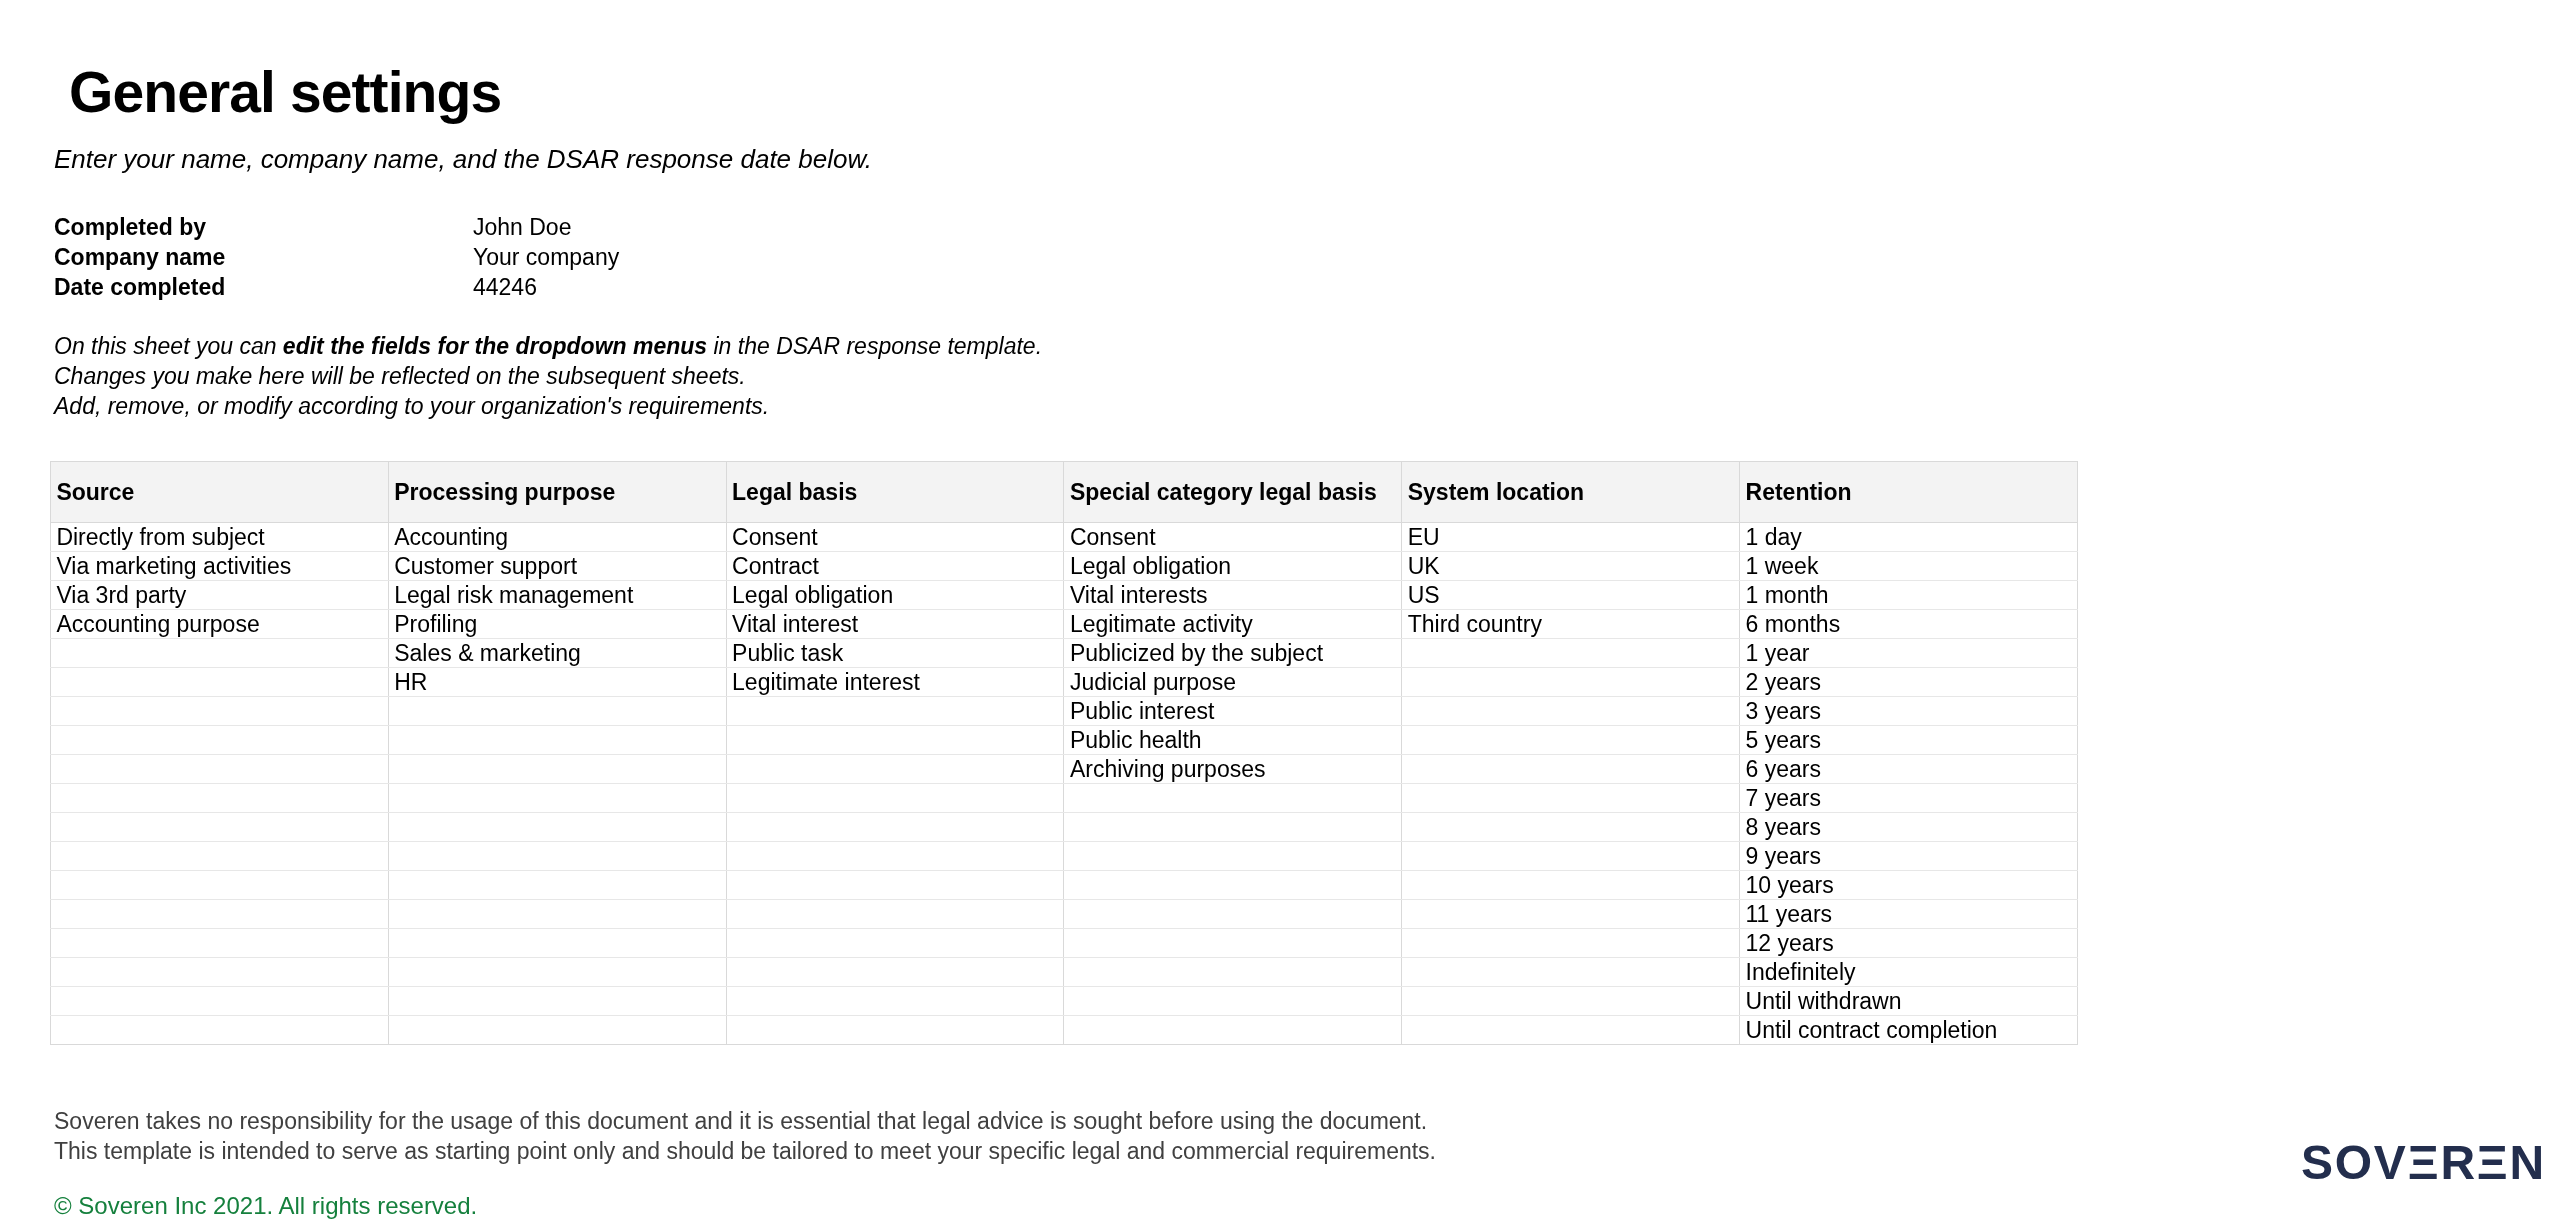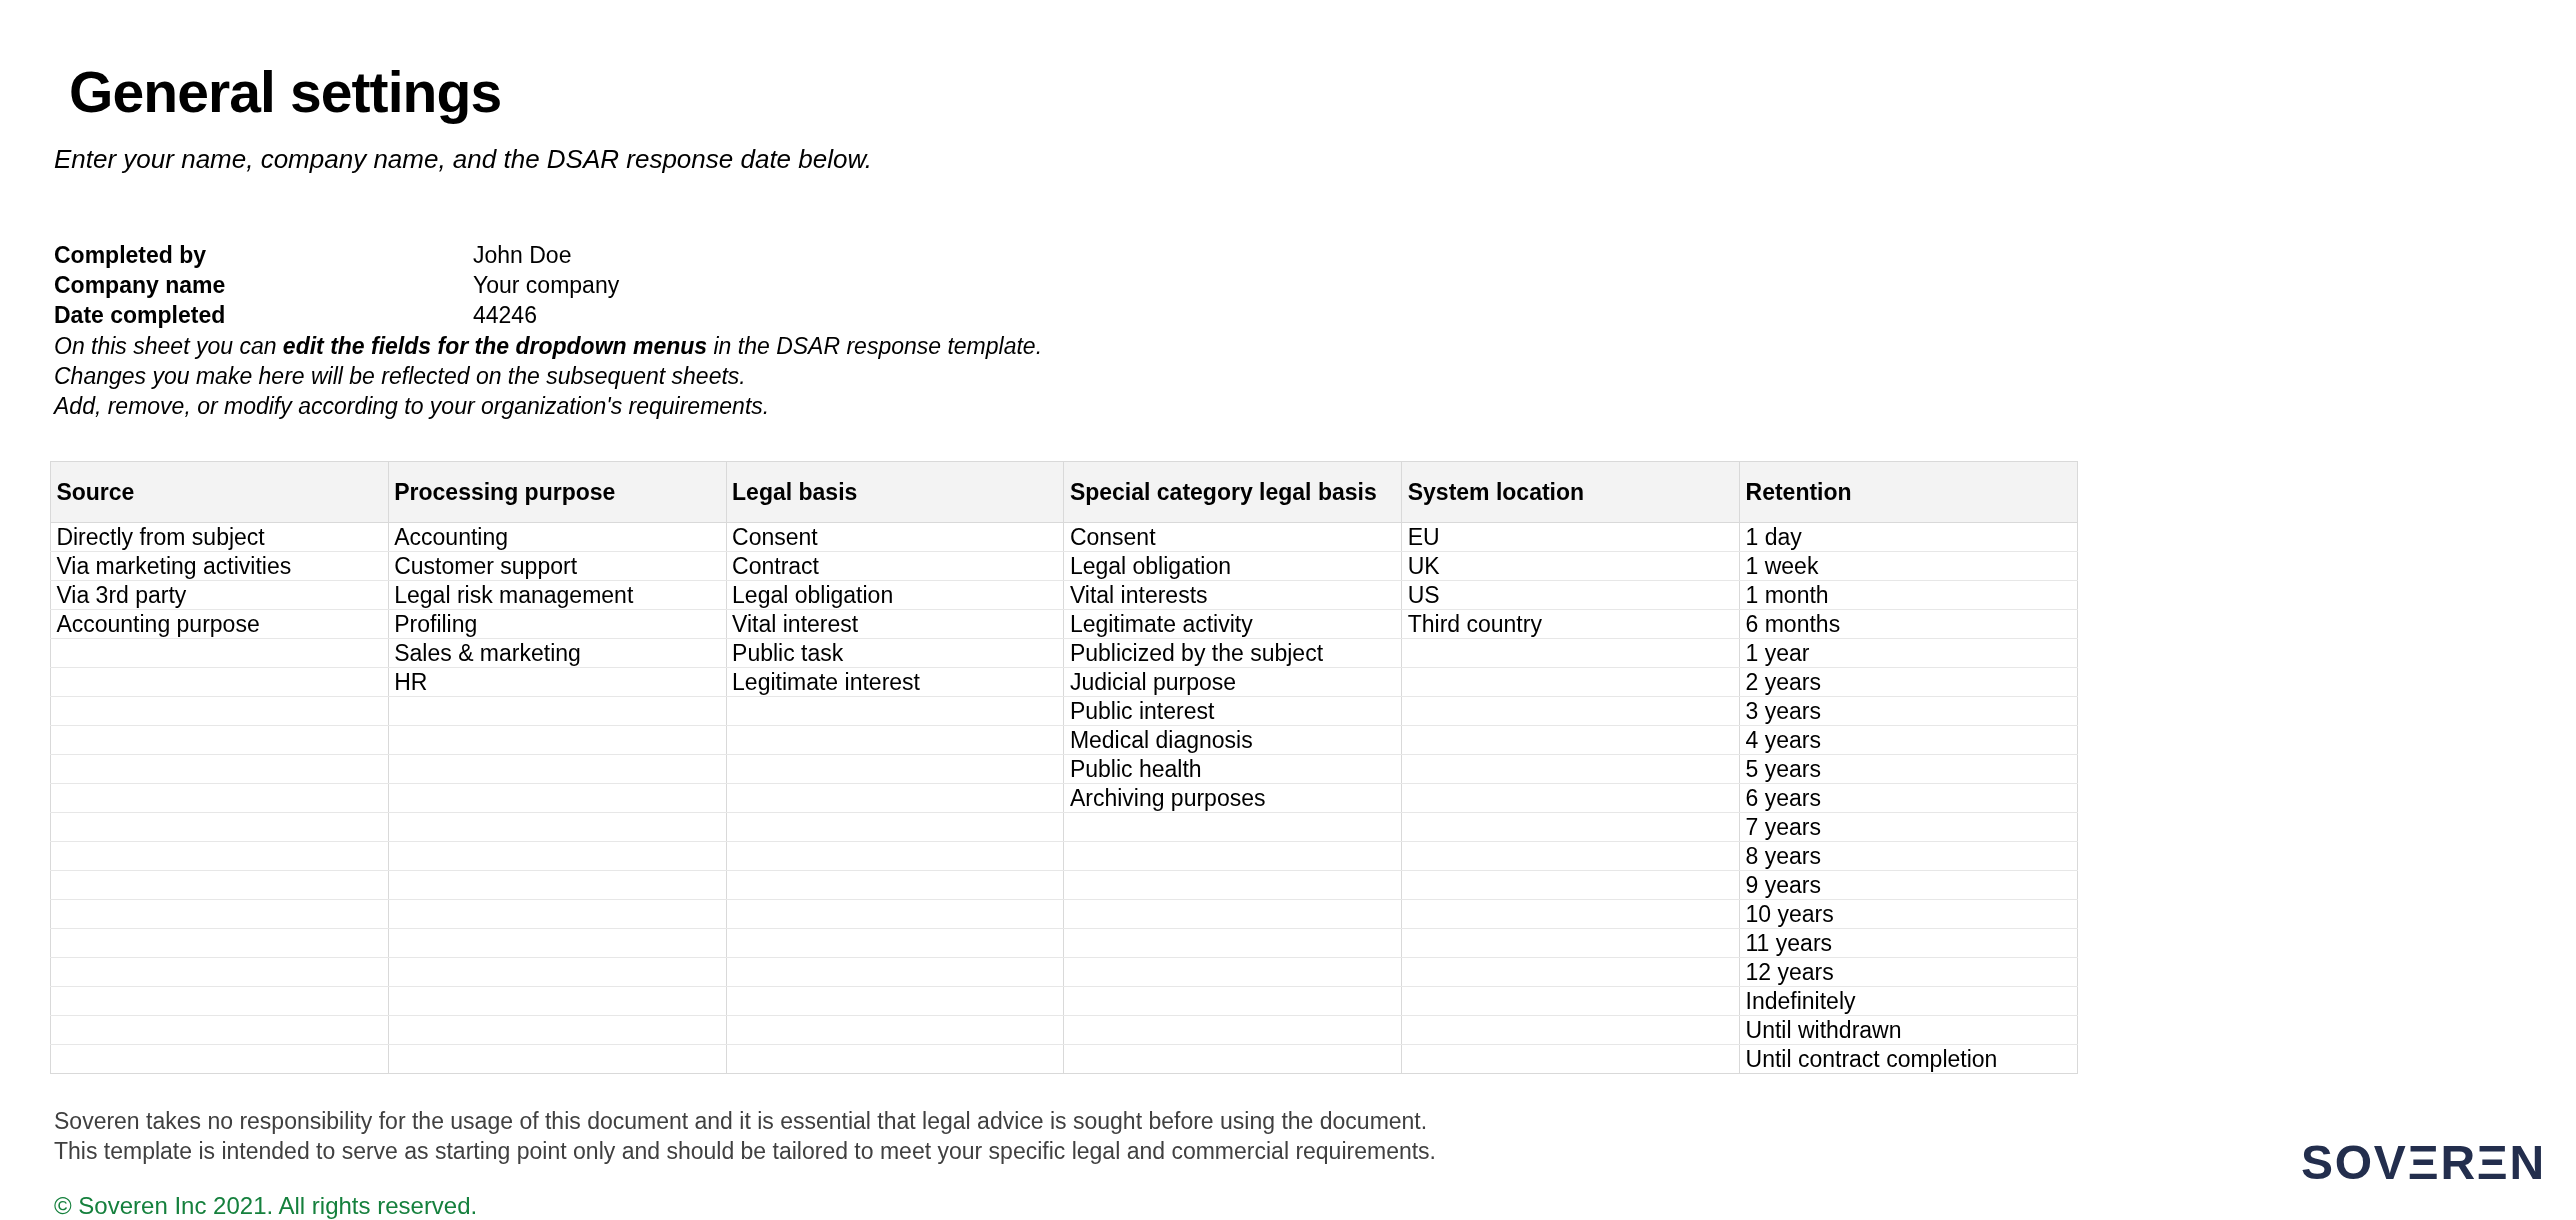--- a/index.html
+++ b/index.html
@@ -22,21 +22,21 @@
 
   
   #intro-text {
     left: 54px; top: 145px;
     font-size: 26px; font-style: italic; line-height: 29.5px;
   }
 
   
   #info-block { left: 54px; top: 212px; font-size: 23px; }
   .info-row { height: 30px; line-height: 30px; white-space: nowrap; }
-  .info-label { display: inline-block; width: 419px; font-weight: 700; margin-top: 28px; }
+  .info-label { display: inline-block; width: 419px; font-weight: 700; }
   .info-value { display: inline-block; }
 
   
   #instructions { left: 54px; top: 331px; font-size: 23px; font-style: italic; }
   #instructions p { margin: 0; line-height: 30px; }
   #instructions .bold-seg { font-weight: 700; }
 
   
   #settings-table {
     position: absolute; left: 50px; top: 461px;
@@ -165,28 +165,20 @@
         <td></td>
         <td></td>
         <td>Public interest</td>
         <td></td>
         <td>3 years</td>
       </tr>
       <tr>
         <td></td>
         <td></td>
         <td></td>
-        <td>Medical diagnosis</td>
-        <td></td>
-        <td>4 years</td>
-      </tr>
-      <tr>
-        <td></td>
-        <td></td>
-        <td></td>
         <td>Public health</td>
         <td></td>
         <td>5 years</td>
       </tr>
       <tr>
         <td></td>
         <td></td>
         <td></td>
         <td>Archiving purposes</td>
         <td></td>

